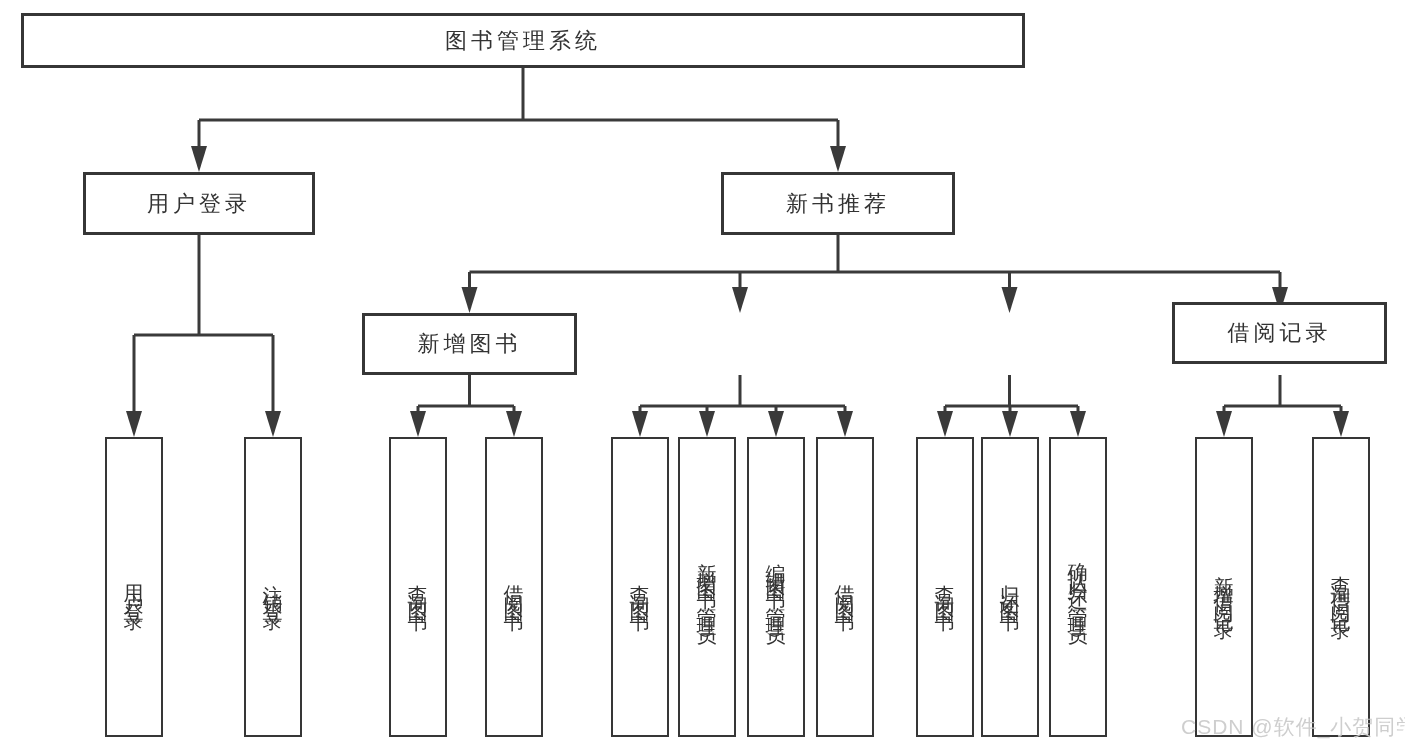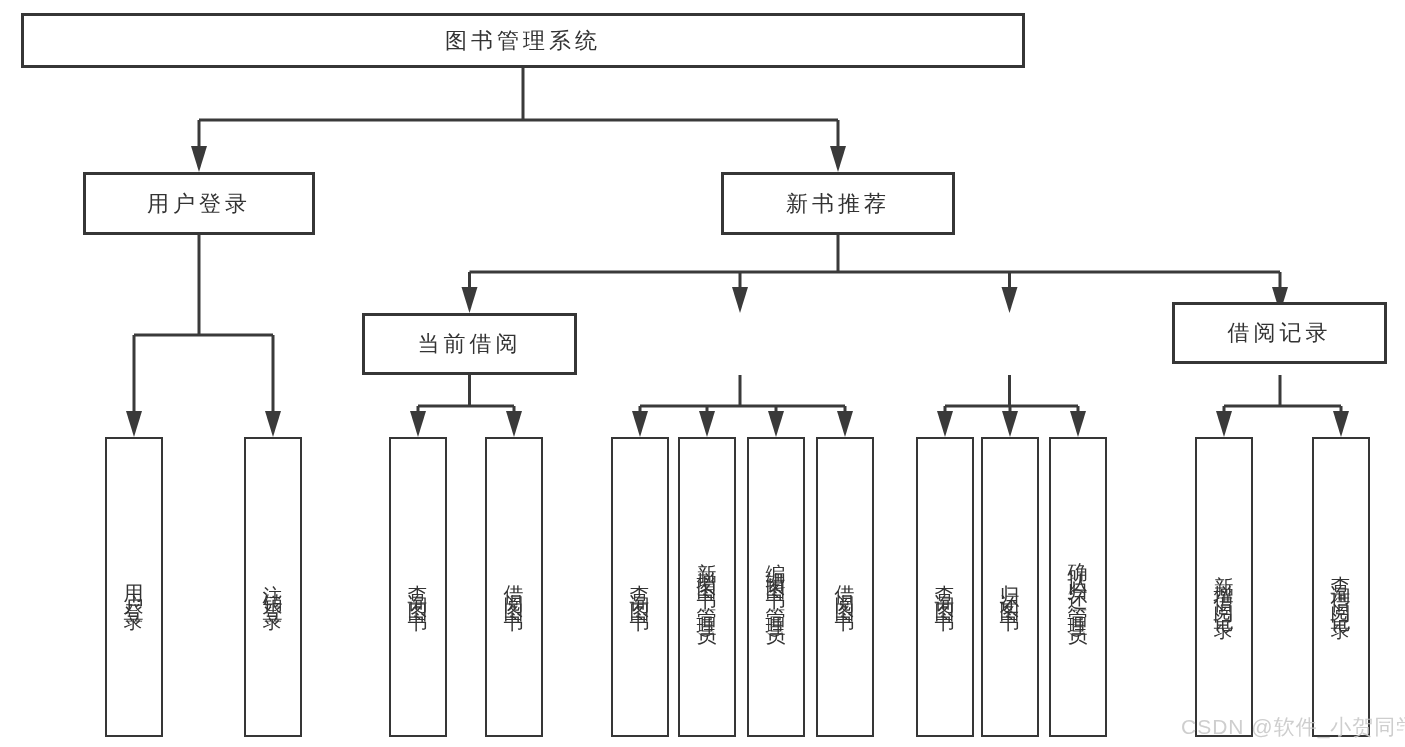--- a/index.html
+++ b/index.html
@@ -111,21 +111,21 @@
   </div>
 
   <div class="node hnode" style="left:83px;top:172px;width:232px;height:63px">
     <span>用户登录</span>
   </div>
   <div class="node hnode" style="left:721px;top:172px;width:234px;height:63px">
     <span>新书推荐</span>
   </div>
 
   <div class="node hnode" style="left:362px;top:313px;width:215px;height:62px">
-    <span>当前借阅</span>
+    <span>新增图书</span>
   </div>
   <div class="node hnode" style="left:1172px;top:302px;width:215px;height:62px">
     <span>借阅记录</span>
   </div>
 
   <div class="node vnode" style="left:105px;top:437px;width:58px;height:300px">
     <span>用户登录</span>
   </div>
   <div class="node vnode" style="left:244px;top:437px;width:58px;height:300px">
     <span>注销登录</span>

